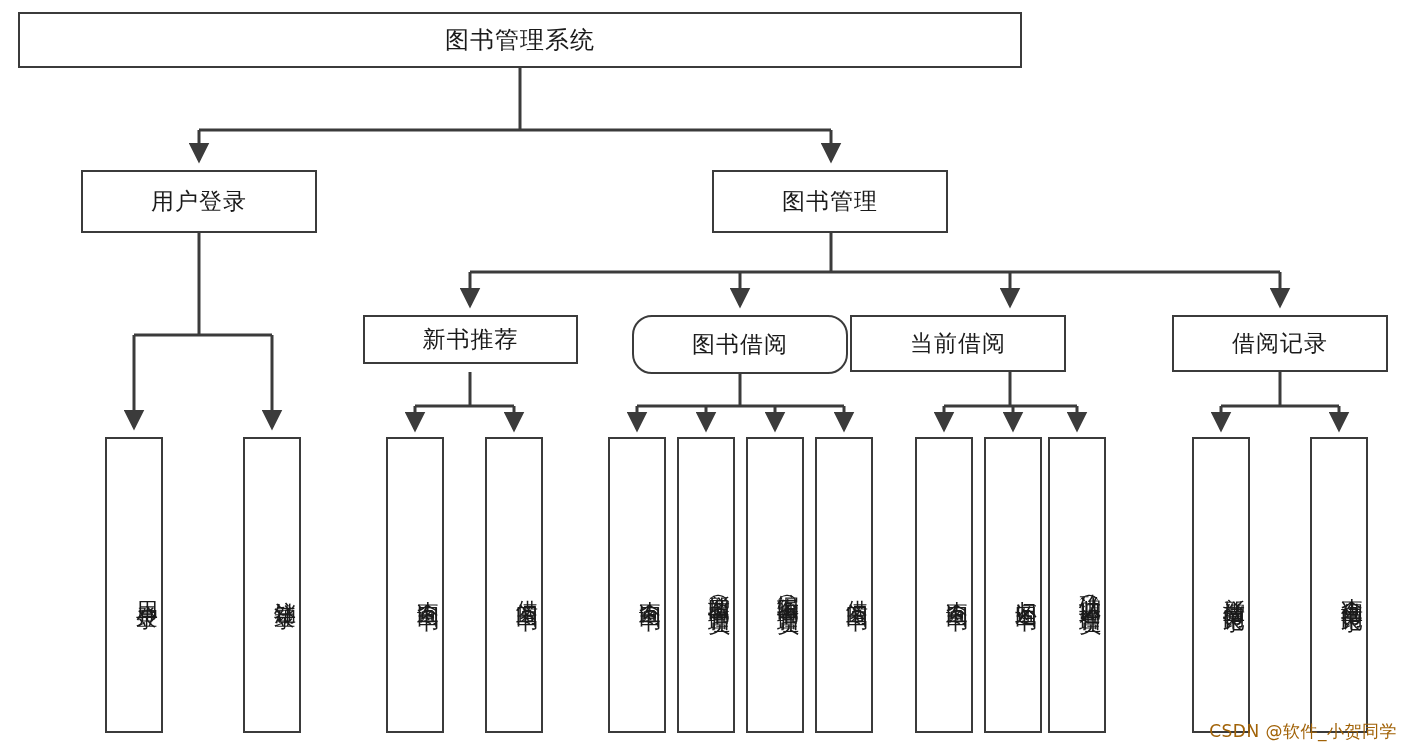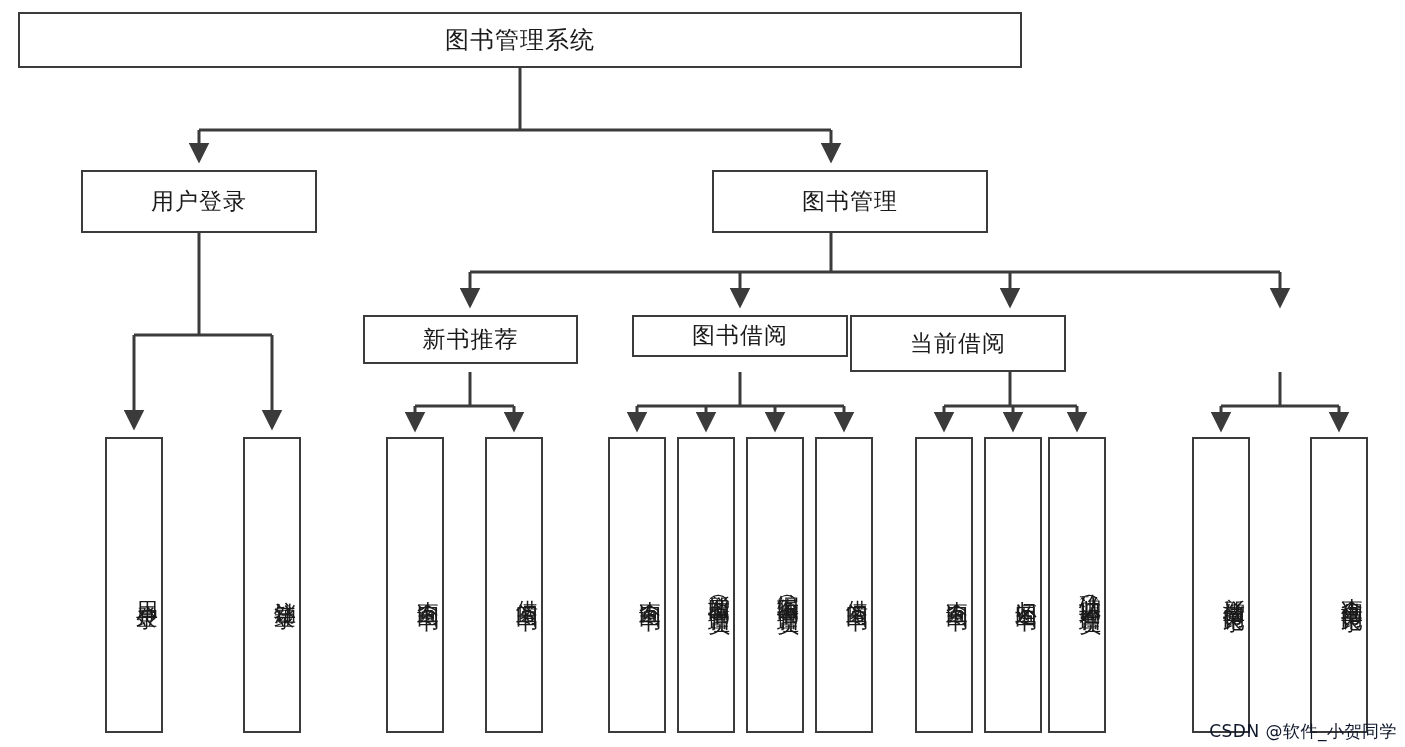--- a/index.html
+++ b/index.html
@@ -48,21 +48,21 @@
   }
   .node.v .vtext{
     writing-mode:vertical-rl;
     text-orientation:upright;
     display:block;
   }
   .watermark{
     position:absolute;
     right:8px;bottom:4px;
     font-size:17px;
-    color:#0f172a;
+    color:#a16207;
     letter-spacing:0.5px;
     z-index:3;
     white-space:nowrap;
   }
 </style>
 </head>
 <body>
 
 <div id="canvas">
 
@@ -116,32 +116,35 @@
     </g>
   </svg>
 
   <div class="node h root" style="left:18px;top:12px;width:1004px;height:56px;">
     <span>图书管理系统</span>
   </div>
 
   <div class="node h" style="left:81px;top:170px;width:236px;height:63px;">
     <span>用户登录</span>
   </div>
-  <div class="node h" style="left:712px;top:170px;width:276px;height:63px;">
+  <div class="node h" style="left:712px;top:170px;width:236px;height:63px;">
     <span>图书管理</span>
   </div>
 
   <div class="node h" style="left:363px;top:315px;width:215px;height:49px;">
     <span>新书推荐</span>
   </div>
-  <div class="node h" style="left:632px;top:315px;width:216px;height:42px;">
+  <div class="node h" style="left:632px;top:315px;width:216px;height:59px;border-radius:20px;">
     <span>图书借阅</span>
   </div>
   <div class="node h" style="left:850px;top:315px;width:216px;height:57px;">
     <span>当前借阅</span>
+  </div>
+  <div class="node h" style="left:1172px;top:315px;width:216px;height:57px;">
+    <span>借阅记录</span>
   </div>
 
   <div class="node v" style="left:105px;top:437px;width:58px;height:296px;">
     <span class="vtext">用户登录</span>
   </div>
   <div class="node v" style="left:243px;top:437px;width:58px;height:296px;">
     <span class="vtext">注销登录</span>
   </div>
 
   <div class="node v" style="left:386px;top:437px;width:58px;height:296px;">

